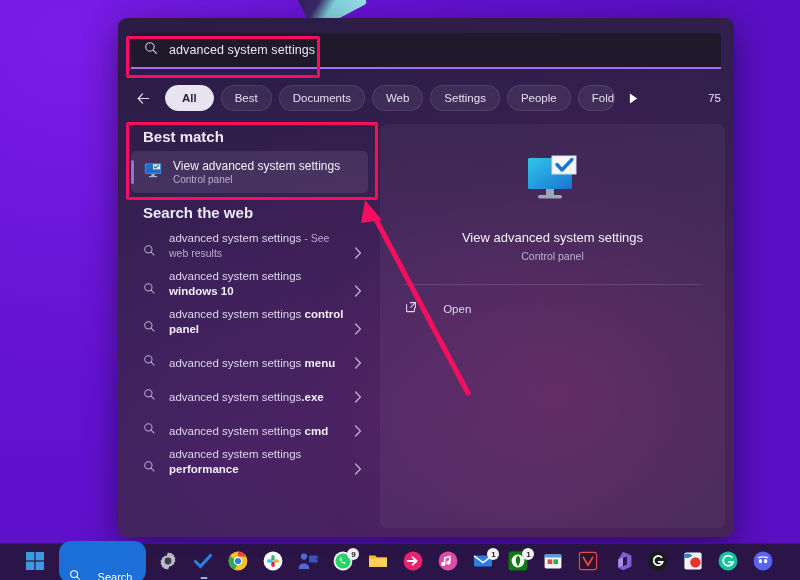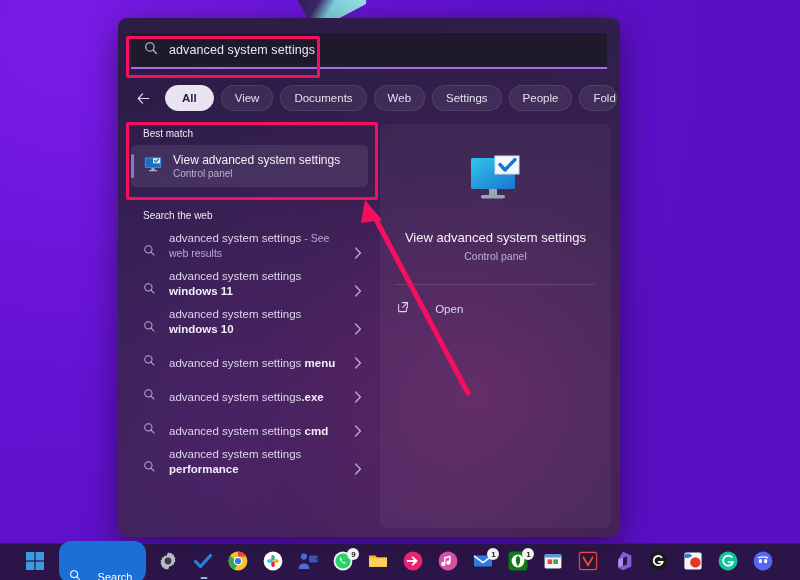--- a/index.html
+++ b/index.html
@@ -30,21 +30,21 @@
     transform: rotate(-28deg);
     background: linear-gradient(150deg, #2d1a55 0%, #3c2a6a 40%, #7fd3e0 60%, #9fe3ea 100%);
     border-radius: 3px;
   }
 
   
   #search-panel {
     position: absolute;
     left: 118px;
     top: 18px;
-    width: 502px;
+    width: 616px;
     height: 519px;
     border-radius: 9px;
     overflow: hidden;
     background:
       radial-gradient(ellipse at 72% 72%, rgba(150,40,120,0.38) 0%, rgba(120,30,100,0.10) 42%, rgba(0,0,0,0) 68%),
       radial-gradient(ellipse at 18% 85%, rgba(110,40,150,0.30) 0%, rgba(0,0,0,0) 60%),
       linear-gradient(160deg, #2b1b45 0%, #33204f 45%, #3a2352 100%);
     box-shadow: 0 10px 34px rgba(0,0,0,0.45);
     display: flex;
     flex-direction: column;
@@ -124,26 +124,26 @@
   #panel-body { flex: 1 1 auto; display: flex; min-height: 0; }
 
   #results-col {
     width: 256px;
     flex: none;
     padding: 9px 0 0 13px;
     overflow: hidden;
   }
 
   .section-title {
-    font-size: 10px;
+    font-size: 15px;
     color: #ece8f5;
-    font-weight: 400;
+    font-weight: 700;
     padding: 4px 0 6px 12px;
   }
-  #web-title { padding-top: 23px; }
+  #web-title { padding-top: 11px; }
 
   #best-match-row {
     height: 42px;
     margin-right: 6px;
     border-radius: 5px;
     background: rgba(255,255,255,0.085);
     display: flex;
     align-items: center;
     padding-left: 12px;
     position: relative;
@@ -296,21 +296,21 @@
 
   <div id="filter-bar">
     <span id="back-arrow">
       <svg width="15" height="15" viewBox="0 0 16 16">
         <line x1="2.5" y1="8" x2="13.5" y2="8" stroke="currentColor" stroke-width="1.3" stroke-linecap="round"></line>
         <polyline points="7,3 2.4,8 7,13" fill="none" stroke="currentColor" stroke-width="1.3" stroke-linecap="round" stroke-linejoin="round"></polyline>
       </svg>
     </span>
 
     <div class="chip active">All</div>
-    <div class="chip">View</div>
+    <div class="chip">Best</div>
     <div class="chip">Documents</div>
     <div class="chip">Web</div>
     <div class="chip">Settings</div>
     <div class="chip">People</div>
     <div class="chip clipped">Fold</div>
 
     <span id="chip-more-arrow">
       <svg width="9" height="11" viewBox="0 0 10 12">
           <polygon points="1,0.5 9,6 1,11.5" fill="#ffffff"></polygon>
         </svg>
@@ -359,31 +359,31 @@
             <span class="web-label">advanced system settings<span class="suffix"> - See web results</span></span>
             <span class="chevron"><svg width="8" height="12" viewBox="0 0 8 12">
                 <polyline points="1.6,1 6.4,6 1.6,11" fill="none" stroke="#b9b2cc" stroke-width="1.3" stroke-linecap="round" stroke-linejoin="round"></polyline>
               </svg></span>
           </div>
           <div class="web-item">
             <span class="mag-sm"><svg width="13" height="13" viewBox="0 0 16 16">
                 <circle cx="6.6" cy="6.6" r="4.5" fill="none" stroke="#cfc8e2" stroke-width="1.25"></circle>
                 <line x1="10" y1="10" x2="13.6" y2="13.6" stroke="#cfc8e2" stroke-width="1.25" stroke-linecap="round"></line>
               </svg></span>
-            <span class="web-label">advanced system settings <b>windows 11</b></span>
+            <span class="web-label">advanced system settings <b>windows 10</b></span>
             <span class="chevron"><svg width="8" height="12" viewBox="0 0 8 12">
                 <polyline points="1.6,1 6.4,6 1.6,11" fill="none" stroke="#b9b2cc" stroke-width="1.3" stroke-linecap="round" stroke-linejoin="round"></polyline>
               </svg></span>
           </div>
           <div class="web-item">
             <span class="mag-sm"><svg width="13" height="13" viewBox="0 0 16 16">
                 <circle cx="6.6" cy="6.6" r="4.5" fill="none" stroke="#cfc8e2" stroke-width="1.25"></circle>
                 <line x1="10" y1="10" x2="13.6" y2="13.6" stroke="#cfc8e2" stroke-width="1.25" stroke-linecap="round"></line>
               </svg></span>
-            <span class="web-label">advanced system settings <b>windows 10</b></span>
+            <span class="web-label">advanced system settings <b>control panel</b></span>
             <span class="chevron"><svg width="8" height="12" viewBox="0 0 8 12">
                 <polyline points="1.6,1 6.4,6 1.6,11" fill="none" stroke="#b9b2cc" stroke-width="1.3" stroke-linecap="round" stroke-linejoin="round"></polyline>
               </svg></span>
           </div>
           <div class="web-item">
             <span class="mag-sm"><svg width="13" height="13" viewBox="0 0 16 16">
                 <circle cx="6.6" cy="6.6" r="4.5" fill="none" stroke="#cfc8e2" stroke-width="1.25"></circle>
                 <line x1="10" y1="10" x2="13.6" y2="13.6" stroke="#cfc8e2" stroke-width="1.25" stroke-linecap="round"></line>
               </svg></span>
             <span class="web-label">advanced system settings <b>menu</b></span>

